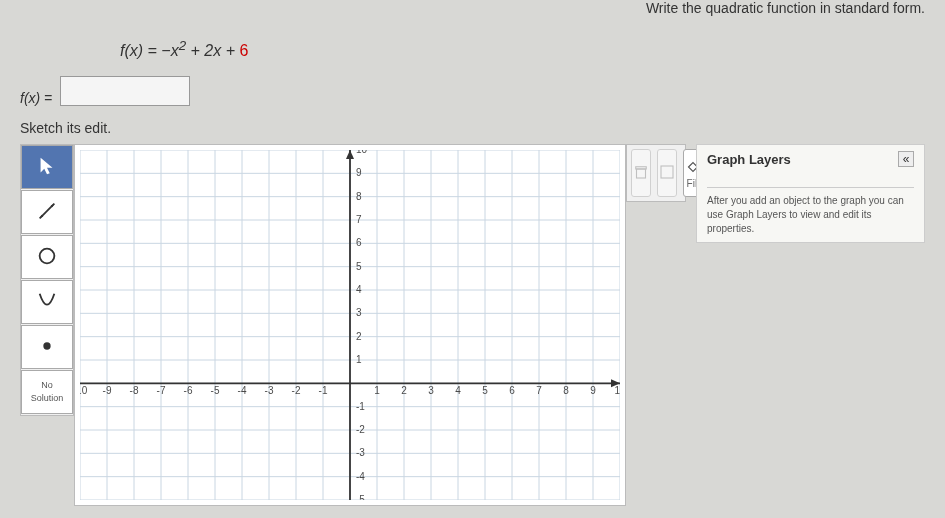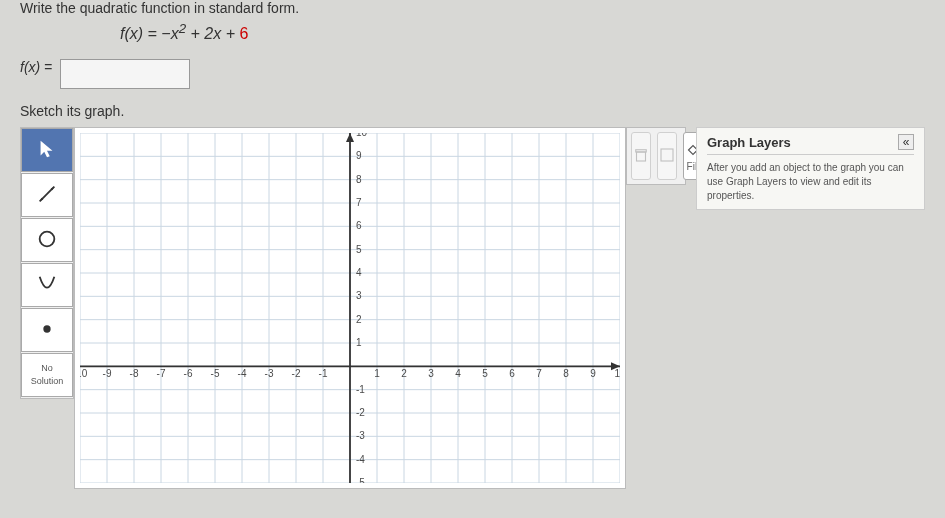--- a/index.html
+++ b/index.html
@@ -1,58 +1,58 @@
 <!DOCTYPE html>
 <html><head>
   <meta charset="utf-8">
   <style>
     * { box-sizing: border-box; margin: 0; padding: 0; }
     body { font-family: Verdana, Arial, sans-serif; background: #d8d8d5; width: 945px; height: 518px; overflow: hidden; color: #333; }
     .page { padding: 0 20px; }
-    .problem-title { font-size: 14px; color: #333; margin-bottom: 5px; padding-top: 0; }
+    .problem-title { font-size: 14px; color: #333; margin-bottom: 22px; padding-top: 0; text-align: right; }
     .equation { font-size: 16px; color: #333; margin: 4px 0 16px 100px; font-style: italic; }
     .equation .red { color: #c00; font-style: normal; }
-    .answer-row { display: flex; align-items: flex-start; gap: 8px; margin-bottom: 14px; }
+    .answer-row { display: flex; align-items: flex-end; gap: 8px; margin-bottom: 14px; }
     .answer-label { font-size: 14px; font-style: italic; }
     .answer-input { width: 130px; height: 30px; border: 1px solid #999; background: #f5f5f5; padding: 3px 6px; font-size: 13px; }
     .sketch-label { font-size: 14px; color: #333; margin-bottom: 8px; }
     .graph-area { display: flex; gap: 0; align-items: flex-start; }
     .toolbar { width: 54px; background: #f0f0f0; border: 1px solid #bbb; display: flex; flex-direction: column; }
     .tool-btn { width: 100%; height: 44px; border: 1px solid #aaa; background: #fff; display: flex; flex-direction: column; align-items: center; justify-content: center; cursor: pointer; font-size: 10px; color: #555; gap: 4px; margin-bottom: 1px; }
     .tool-btn.selected { background: #5275b0; color: #fff; }
     .tool-btn svg { width: 22px; height: 22px; }
     .no-sol { line-height: 1; text-align: center; font-size: 9px; }
     .chart-container { background: #fff; border: 1px solid #bbb; padding: 5px; display: flex; align-items: center; justify-content: center; }
     .chart-svg { display: block; }
     .rightcol { width: 60px; background: #f0f0f0; border: 1px solid #bbb; display: flex; flex-direction: row; gap: 6px; padding: 4px; }
     .rt-btn { width: 100%; height: 48px; border: 1px solid #aaa; background: #fff; border-radius: 3px; display:flex; flex-direction:column; align-items:center; justify-content:center; font-size: 10px; color:#666; cursor:pointer; }
     .rt-btn.disabled { opacity:.45; }
     .layers-panel { flex:1; background:#f7f7f4; border:1px solid #ccc; margin-left: 10px; padding: 6px 10px; max-width: 270px; }
-    .layers-head { display:flex; justify-content:space-between; align-items:center; border-bottom:1px solid #ccc; padding-bottom:4px; margin-bottom:6px;}
+    .layers-head { display:flex; justify-content:space-between; align-items:center; border-bottom:1px solid #ccc; padding-bottom:20px; margin-bottom:6px;}
     .layers-head h4 { font-size:13px; font-weight:bold; color:#333; }
     .layers-close { width:16px; height:16px; font-size:12px; line-height:14px; text-align:center; border:1px solid #aaa; background:#eee; cursor:pointer; }
     .layers-body { font-size: 10px; color:#555; line-height:1.4; }
     .axis-num { font-size: 10px; fill: #4a4a4a; font-family: Arial; }
   </style>
 </head>
 <body>
 
 <div class="page">
   <div class="problem-title">Write the quadratic function in standard form.</div>
 
   <div class="equation">
     <span>f(x) = −x</span><sup>2</sup><span> + 2x + </span><span class="red">6</span>
   </div>
 
   <div class="answer-row">
     <span class="answer-label">f(x) =</span>
     <input class="answer-input" type="text" value="" style="">
   </div>
 
-  <div class="sketch-label">Sketch its graph.</div>
+  <div class="sketch-label">Sketch its edit.</div>
 
   <div class="graph-area">
 
     <div class="toolbar">
       <div class="tool-btn selected">
         <span>
           <svg viewBox="0 0 24 24">
               <path d="M5 3 L5 19 L9 15 L12 21 L15 20 L12 14 L18 14 Z" fill="#fff"></path>
             </svg>
         </span>

